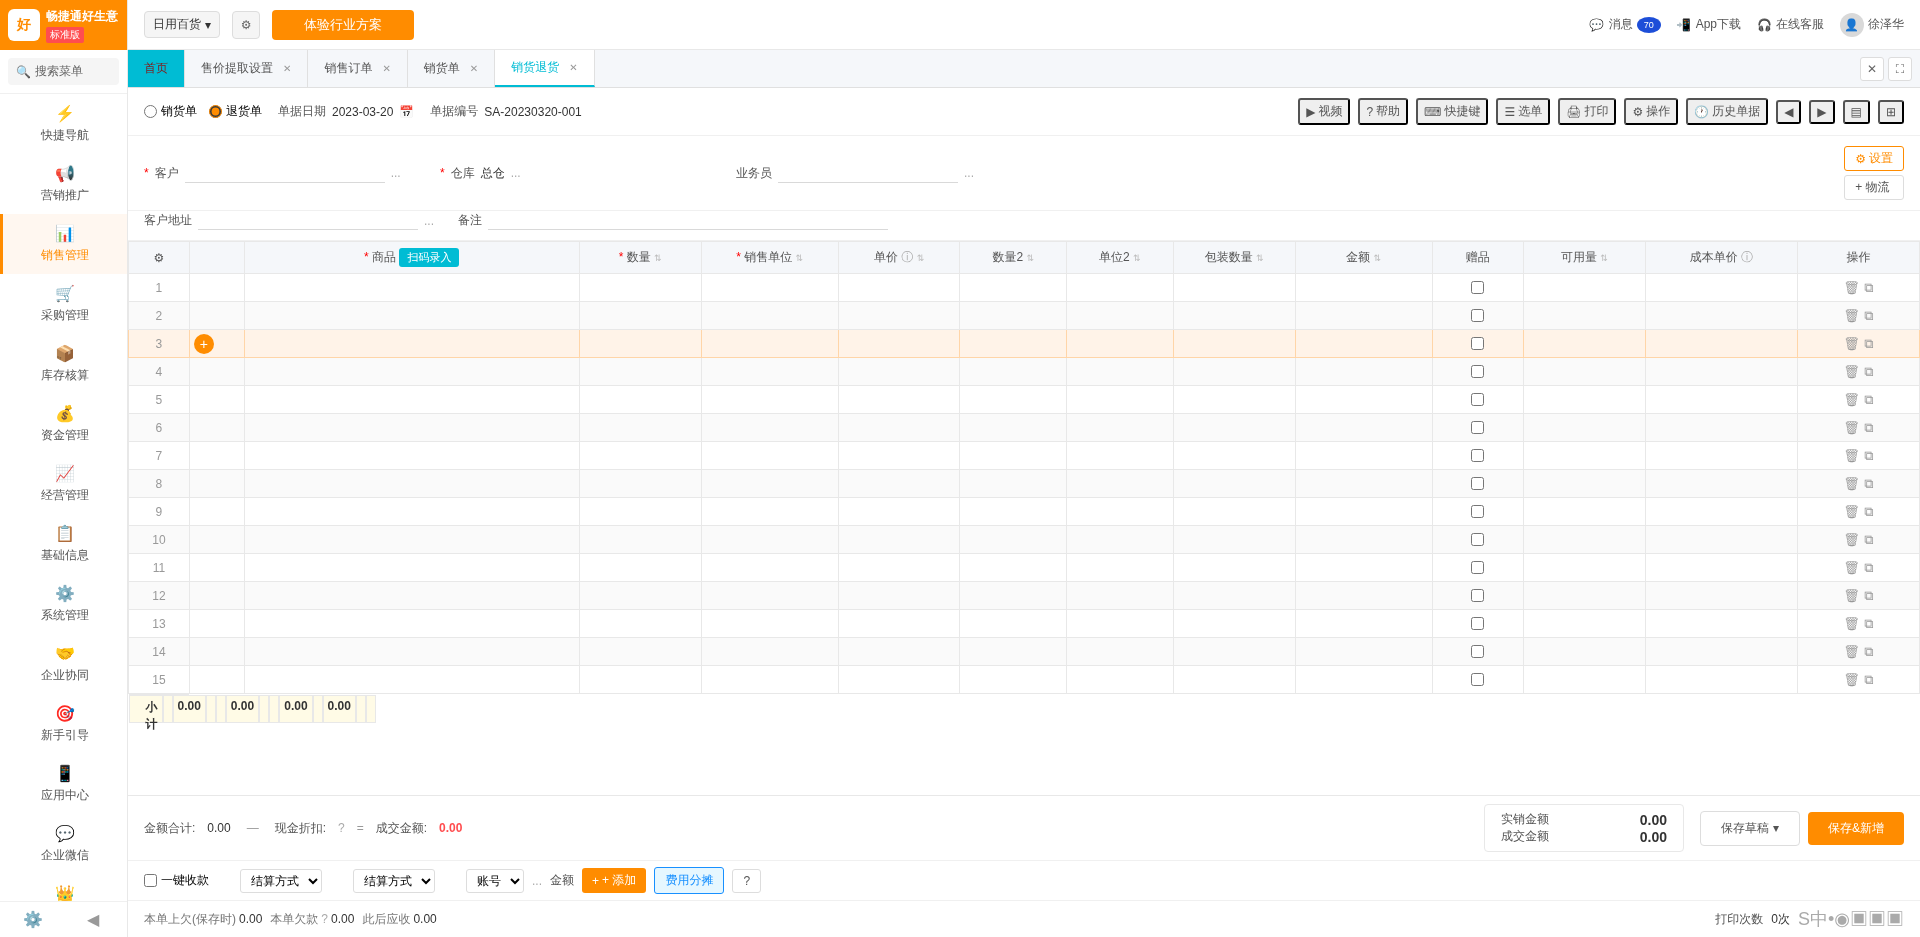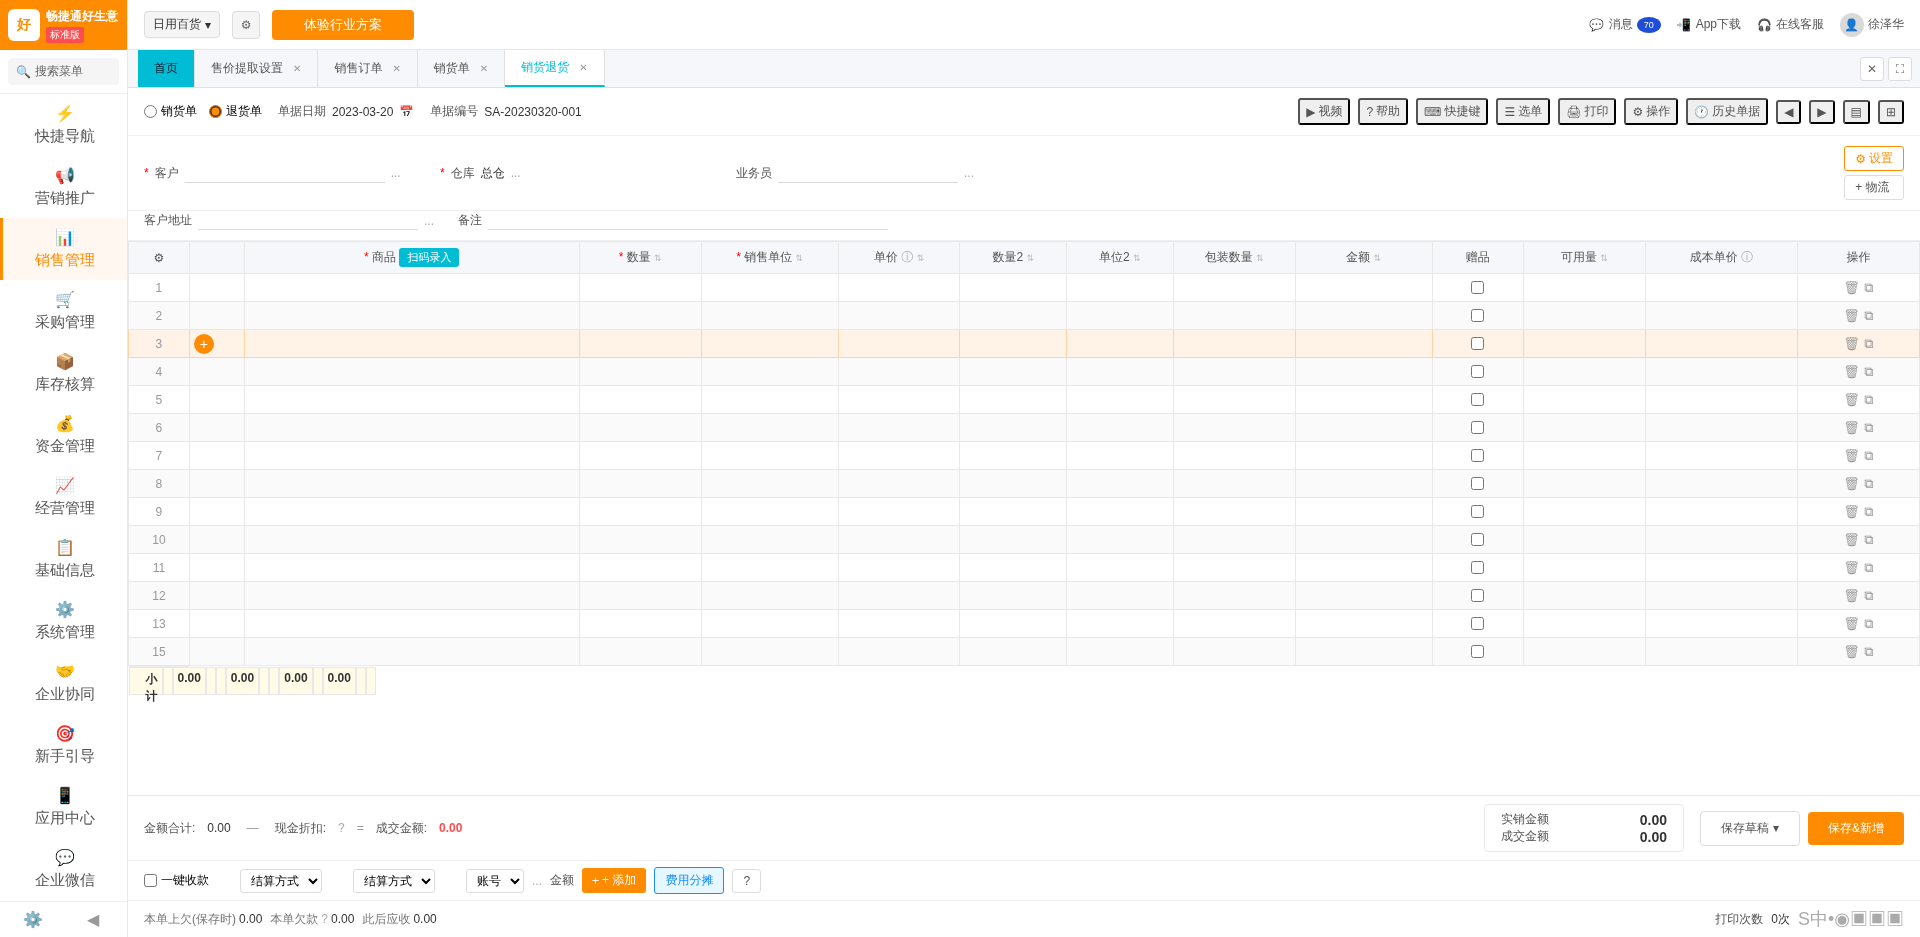--- a/index.html
+++ b/index.html
@@ -8,21 +8,21 @@
     
     .sidebar { width: 128px; background: #fff; height: 937px; display: flex; flex-direction: column; border-right: 1px solid #e8e8e8; flex-shrink: 0; }
     .sidebar-logo { background: #ff8c00; padding: 10px 8px; display: flex; align-items: center; gap: 6px; height: 50px; }
     .sidebar-logo-icon { width: 32px; height: 32px; background: #fff; border-radius: 6px; display: flex; align-items: center; justify-content: center; color: #ff8c00; font-weight: bold; font-size: 14px; }
     .sidebar-tag { background: #ff4d4f; color: #fff; font-size: 10px; padding: 1px 4px; border-radius: 2px; margin-top: 2px; display: inline-block; }
     .sidebar-search { padding: 8px; border-bottom: 1px solid #f0f0f0; }
     .sidebar-search-btn { width: 100%; background: #f5f5f5; border: none; border-radius: 4px; padding: 5px 8px; display: flex; align-items: center; gap: 4px; cursor: pointer; color: #666; }
     .sidebar-nav-item { padding: 10px 8px; display: flex; flex-direction: column; align-items: center; gap: 4px; cursor: pointer; color: #555; border-left: 3px solid transparent; transition: all 0.2s; }
     .sidebar-nav-item.active { background: #fff7f0; color: #ff8c00; border-left-color: #ff8c00; }
     .sidebar-nav-icon { font-size: 16px; }
-    .sidebar-nav-label { font-size: 15px; text-align: center; }
+    .sidebar-nav-label { font-size: 12px; text-align: center; }
     .sidebar-bottom { margin-top: auto; padding: 8px; display: flex; gap: 8px; border-top: 1px solid #f0f0f0; }
     .sidebar-bottom-btn { flex: 1; background: none; border: none; cursor: pointer; color: #999; font-size: 16px; }
 
     
     .main { flex: 1; display: flex; flex-direction: column; height: 937px; overflow: hidden; }
 
     
     .topbar { background: #fff; height: 50px; display: flex; align-items: center; padding: 0 16px; border-bottom: 1px solid #e8e8e8; justify-content: space-between; flex-shrink: 0; }
     .topbar-left { display: flex; align-items: center; gap: 12px; }
     .topbar-select { display: flex; align-items: center; gap: 4px; background: #f5f5f5; border: 1px solid #ddd; border-radius: 4px; padding: 4px 8px; cursor: pointer; color: #333; }
@@ -30,21 +30,21 @@
     .topbar-experience { background: #ff8c00; color: #fff; border: none; border-radius: 4px; padding: 6px 32px; cursor: pointer; font-size: 13px; }
     .topbar-right { display: flex; align-items: center; gap: 16px; }
     .topbar-right-item { display: flex; align-items: center; gap: 4px; cursor: pointer; color: #555; }
     .badge { background: #1d4ed8; color: #fff; border-radius: 50%; width: 24px; height: 16px; display: flex; align-items: center; justify-content: center; font-size: 9px; }
     .avatar { width: 24px; height: 24px; background: #d9d9d9; border-radius: 50%; display: flex; align-items: center; justify-content: center; color: #666; }
 
     
     .tabbar { background: #f5f7fa; height: 38px; display: flex; align-items: stretch; border-bottom: 1px solid #e0e0e0; flex-shrink: 0; }
     .tab { display: flex; align-items: center; gap: 6px; padding: 0 16px; cursor: pointer; color: #555; border-right: 1px solid #e0e0e0; font-size: 13px; white-space: nowrap; }
     .tab.active { background: #fff; color: #00bcd4; border-bottom: 2px solid #00bcd4; }
-    .tab-home { background: #00bcd4; color: #0f172a; margin-left: 10px; }
+    .tab-home { background: #00bcd4; color: #7f1d1d; }
     .tab-close { font-size: 10px; color: #999; cursor: pointer; margin-left: 4px; }
     .tabbar-actions { margin-left: auto; display: flex; align-items: center; padding: 0 8px; gap: 4px; }
     .tabbar-action-btn { width: 24px; height: 24px; display: flex; align-items: center; justify-content: center; cursor: pointer; color: #666; border: 1px solid #ddd; border-radius: 3px; background: #fff; }
 
     
     .content { flex: 1; display: flex; flex-direction: column; overflow: hidden; background: #fff; }
 
     
     .form-header { padding: 10px 16px; border-bottom: 1px solid #f0f0f0; display: flex; align-items: center; gap: 16px; flex-shrink: 0; }
     .radio-group { display: flex; gap: 12px; align-items: center; }
@@ -827,20 +827,49 @@
       <td></td>
       <td></td>
       <td>
         <div class="action-cell">
           <span class="action-icon" title="删除">🗑</span>
           <span class="action-icon" title="复制">⧉</span>
         </div>
       </td>
     </tr>
               <tr>
+      <td class="row-num">14</td>
+      <td>
+        
+      </td>
+      <td>
+        
+      </td>
+      <td></td>
+      <td></td>
+      <td></td>
+      <td></td>
+      <td></td>
+      <td></td>
+      <td></td>
+      <td>
+        <div class="checkbox-cell">
+                    <input type="checkbox" style="">
+                  </div>
+      </td>
+      <td></td>
+      <td></td>
+      <td>
+        <div class="action-cell">
+          <span class="action-icon" title="删除">🗑</span>
+          <span class="action-icon" title="复制">⧉</span>
+        </div>
+      </td>
+    </tr>
+              <tr>
       <td class="row-num">15</td>
       <td>
         
       </td>
       <td>
         
       </td>
       <td></td>
       <td></td>
       <td></td>

